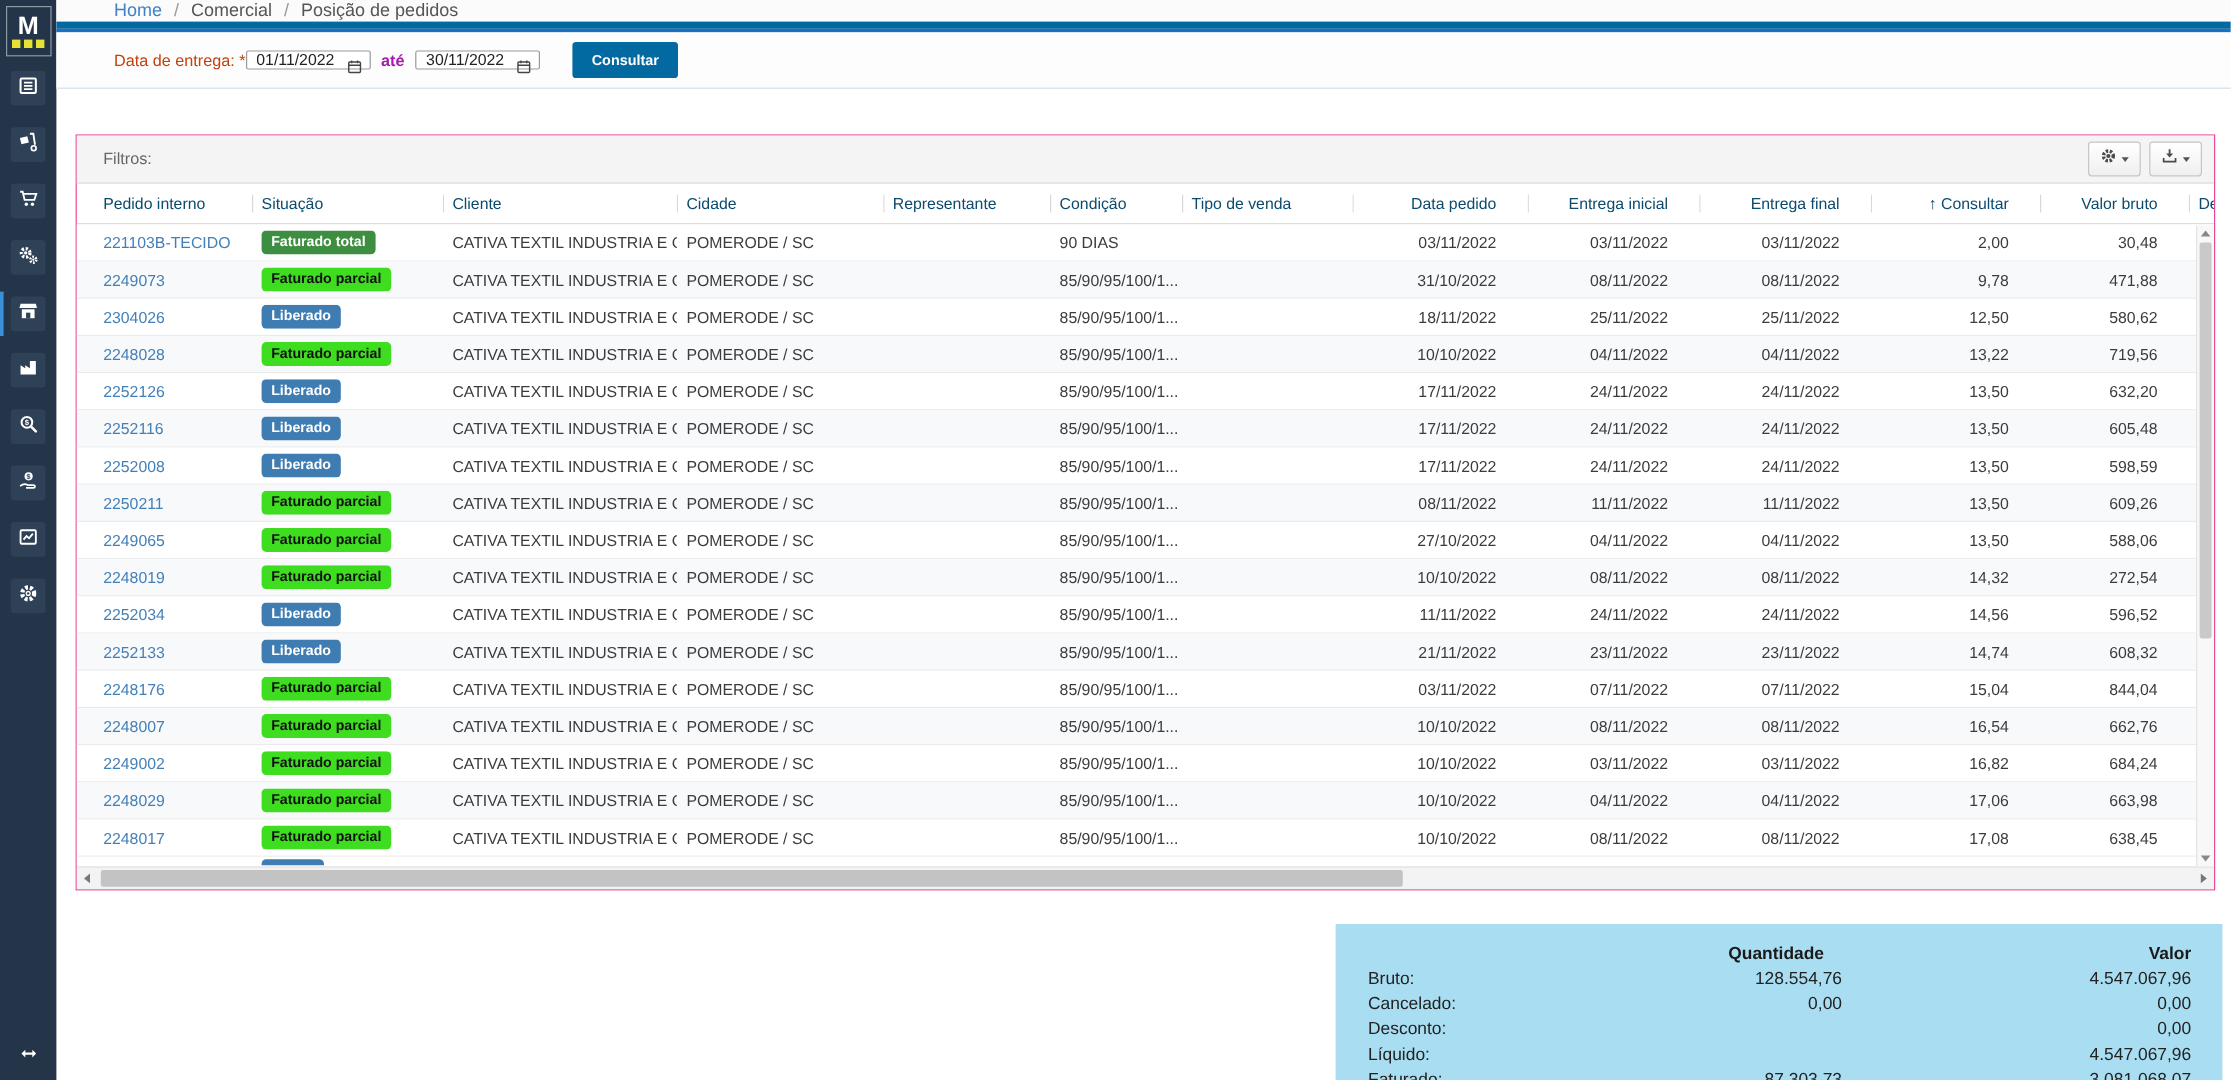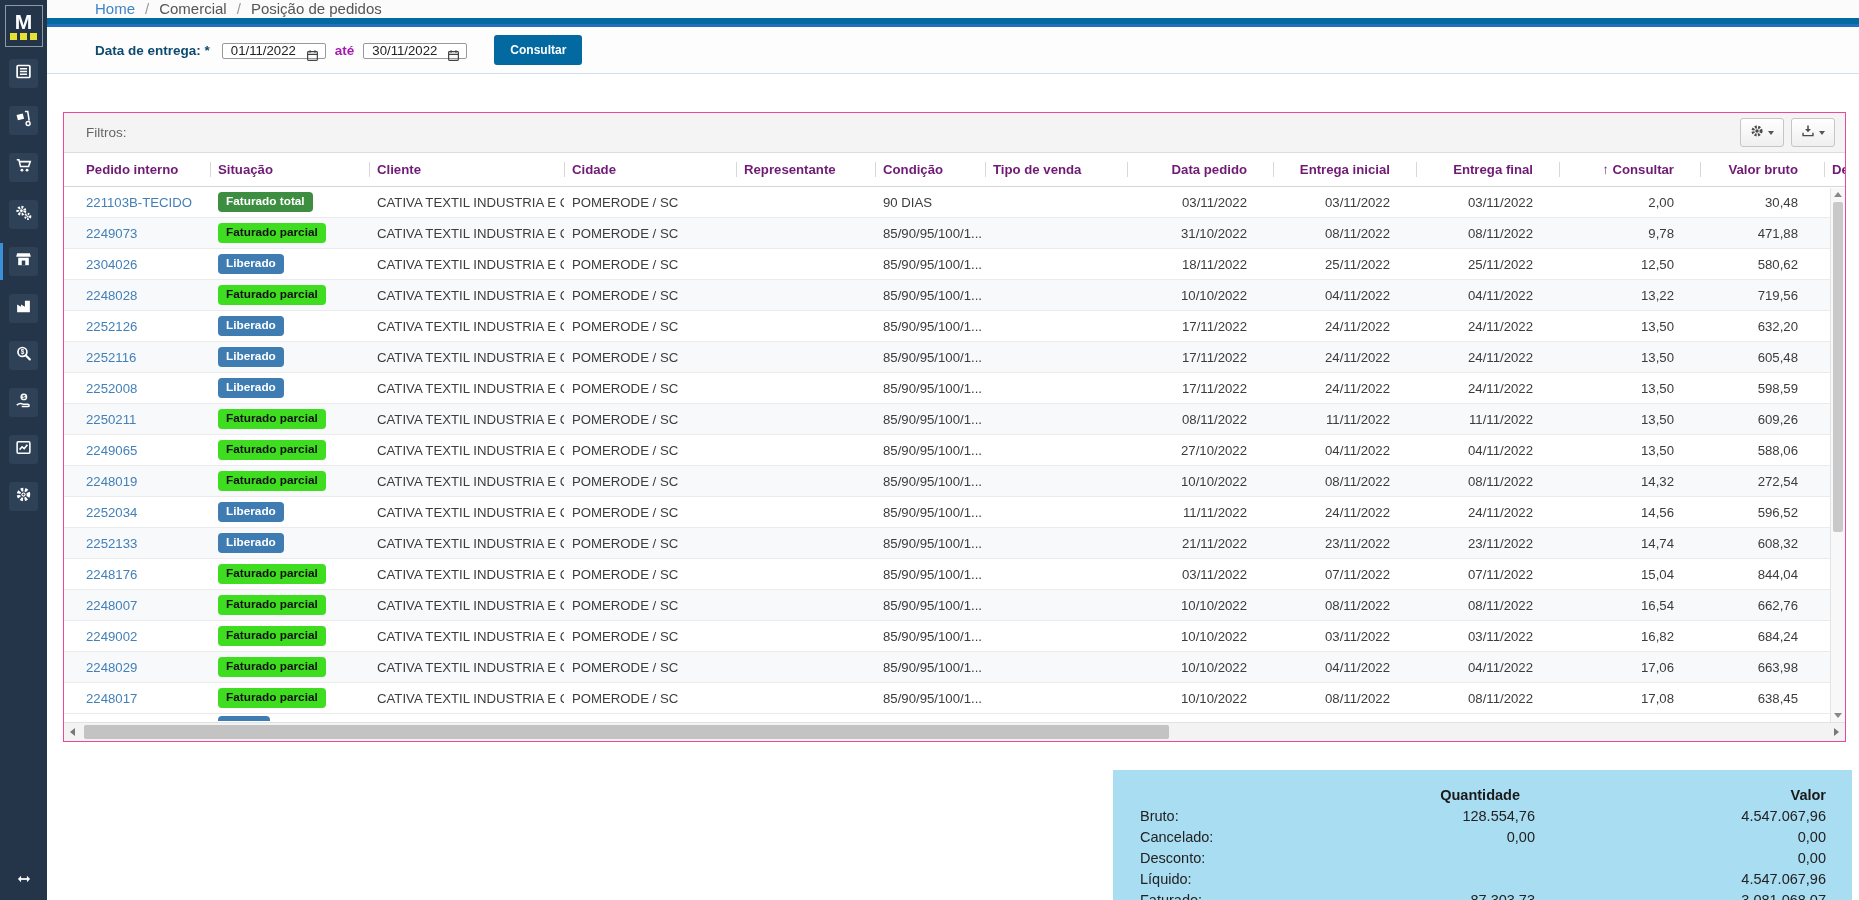--- a/index.html
+++ b/index.html
@@ -18,38 +18,38 @@
   .collapse-btn{position:absolute;bottom:10px;left:0;width:47px;display:flex;justify-content:center;cursor:pointer;}
 
   
   .main{flex:1;position:relative;height:100%;}
   .crumbbar{height:24px;background:#fbfbfb;display:flex;align-items:center;padding-left:48px;border-bottom:6px solid #0369a1;}
   .crumb{font-size:15px;color:#555;margin-right:10px;cursor:default;}
   .crumb.link{color:#3f83c6;cursor:pointer;}
   .sep{color:#999;margin-right:10px;font-size:15px;}
   .blueline{height:3px;background:#1e6fc0;}
   .filterbar{height:47px;background:#fdfdfd;border-bottom:1px solid #cfe0ee;display:flex;align-items:center;padding-left:48px;}
-  .filter-label{color:#0c4a6e;font-weight:bold;font-size:13.5px;margin-right:12px;}
+  .filter-label{color:#c2410c;font-weight:normal;font-size:13.5px;}
   .date-wrap{position:relative;margin-right:9px;}
   .date-input{width:104px;height:16px;border:1px solid #999;border-radius:2px;font-size:13.2px;color:#222;padding:0 26px 0 8px;font-family:inherit;background:#fff;}
   .date-wrap svg{position:absolute;right:7px;top:8px;pointer-events:none;}
   .until{font-size:13.5px;color:#a21caf;margin-right:9px;font-weight:bold;}
   .consultar-btn{margin-left:18px;background:#0369a1;color:#fff;border:none;border-radius:3px;font-weight:bold;font-size:12px;padding:8px 16px;cursor:pointer;font-family:inherit;}
 
   
   .panel{position:absolute;left:16px;top:112px;width:1783px;height:630px;border:1px solid #ec4899;background:#fff;}
   .panel-toolbar{height:40px;background:#f4f4f4;border-bottom:1px solid #ddd;display:flex;align-items:center;padding:0 10px 0 22px;}
   .filters-label{color:#666;font-size:13.5px;}
   .toolbar-actions{margin-left:auto;display:flex;gap:7px;}
   .tool-btn{width:44px;height:29px;background:linear-gradient(#ffffff,#efefef);border:1px solid #c6c6c6;border-radius:3px;display:flex;align-items:center;justify-content:center;gap:4px;cursor:pointer;}
   .caret{width:0;height:0;border-left:3.5px solid transparent;border-right:3.5px solid transparent;border-top:4px solid #555;}
 
   .grid-row{display:grid;grid-template-columns:146px 159px 195px 172px 139px 110px 142px 146px 143px 143px 141px 124px minmax(0,1fr);}
   .thead{height:34px;align-items:center;border-bottom:1px solid #d5d5d5;}
-  .th{font-size:13.2px;color:#701a75;padding-left:8px;position:relative;white-space:nowrap;overflow:hidden;cursor:pointer;font-weight:bold;}
+  .th{font-size:13.2px;color:#0c4a6e;padding-left:8px;position:relative;white-space:nowrap;overflow:hidden;cursor:pointer;}
   .th:first-child{padding-left:22px;}
   .th.right{text-align:right;padding-right:26px;}
   .th:not(:first-child)::before{content:'';position:absolute;left:0;top:50%;margin-top:-8px;height:16px;width:1px;background:#d8d8d8;}
   .tr{height:31px;align-items:center;border-bottom:1px solid #ebebeb;background:#fff;}
   .tr.alt{background:#f7f9fa;}
   .td{font-size:13.2px;color:#3c3c3c;padding-left:8px;white-space:nowrap;overflow:hidden;}
   .td:first-child{padding-left:22px;}
   .td.right{text-align:right;padding-right:26px;}
   .order-link{color:#4480b8;text-decoration:none;}
   .badge{display:inline-block;padding:4px 8px;border-radius:4px;font-size:11.8px;font-weight:bold;line-height:1;}

